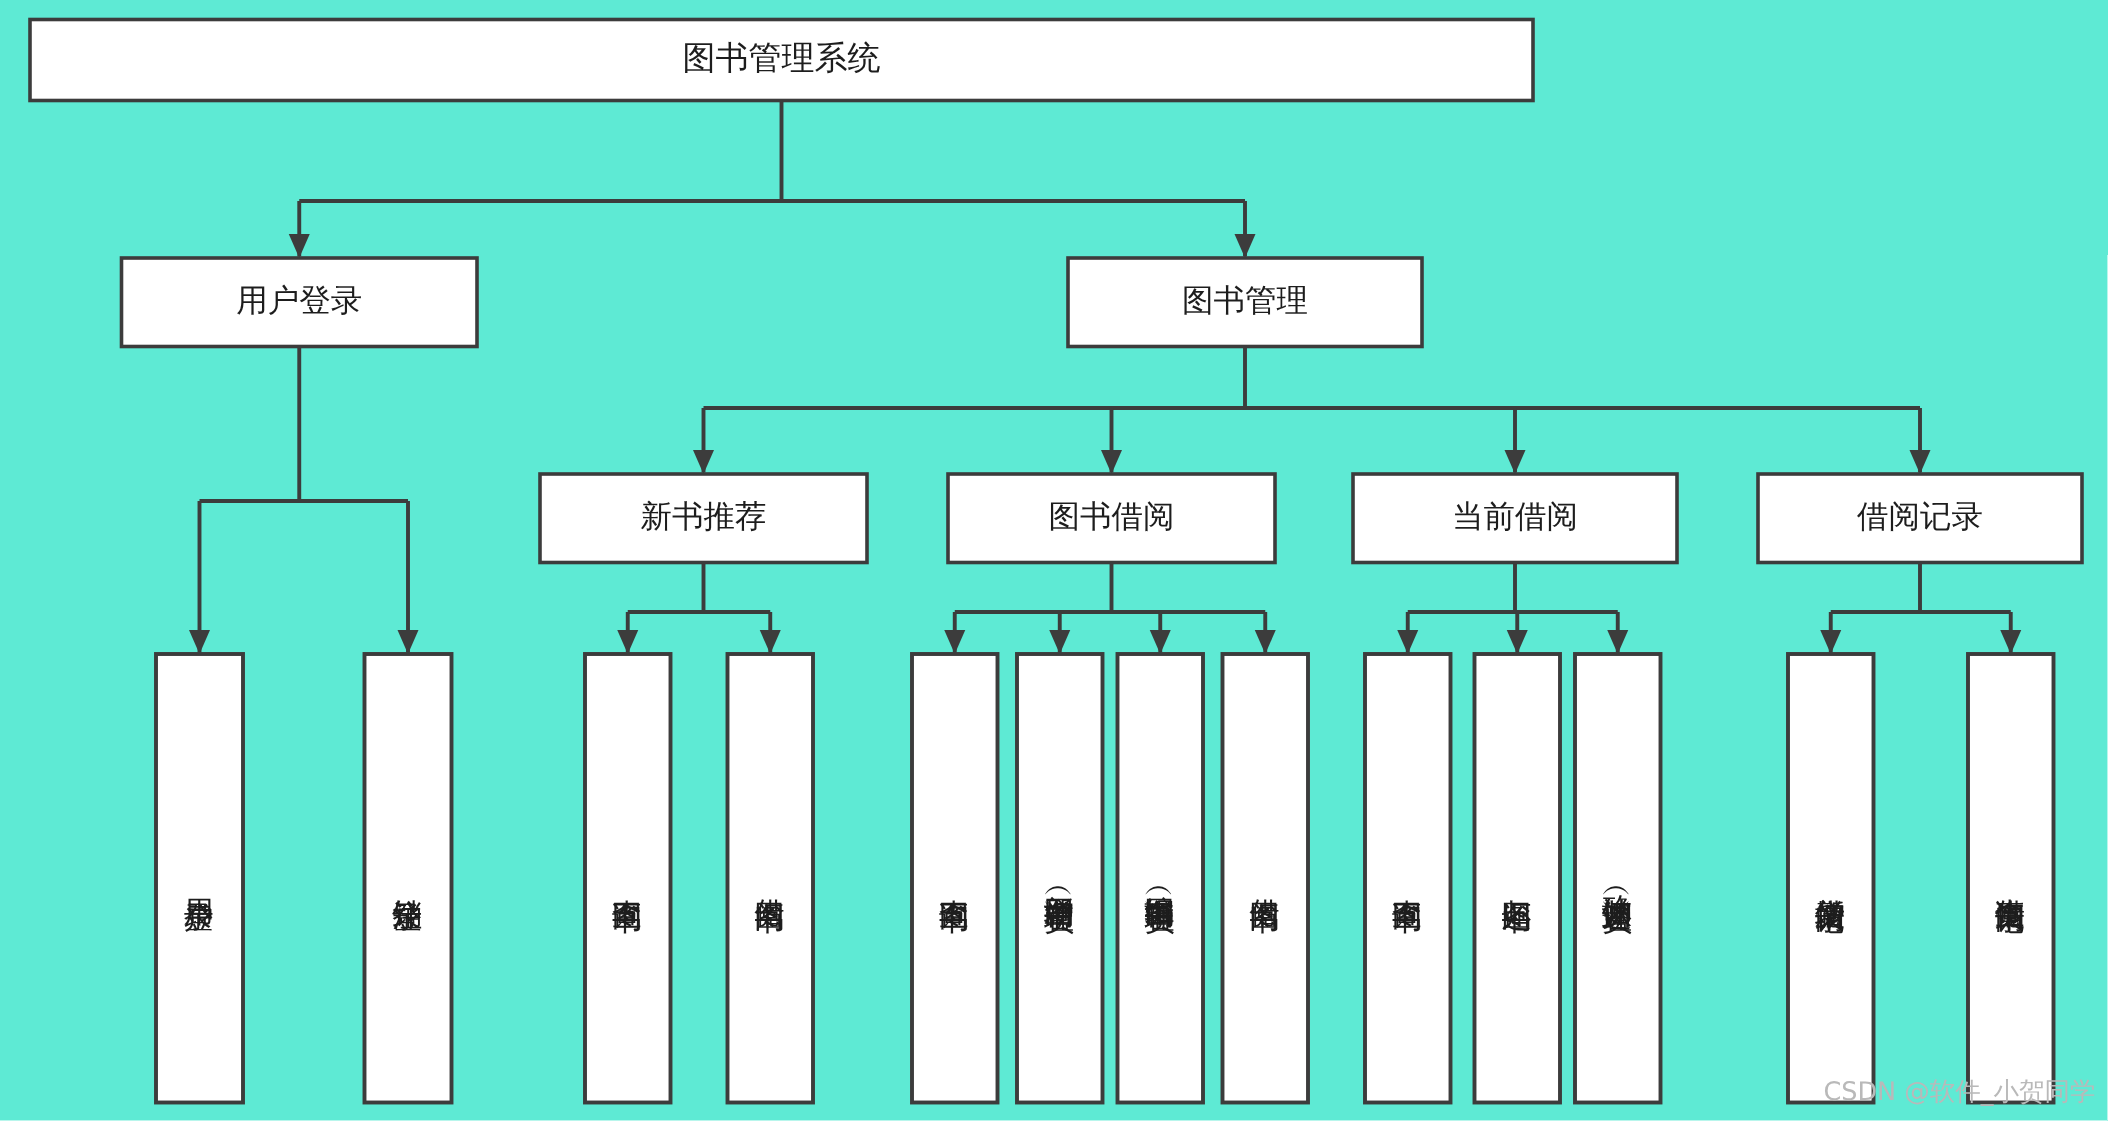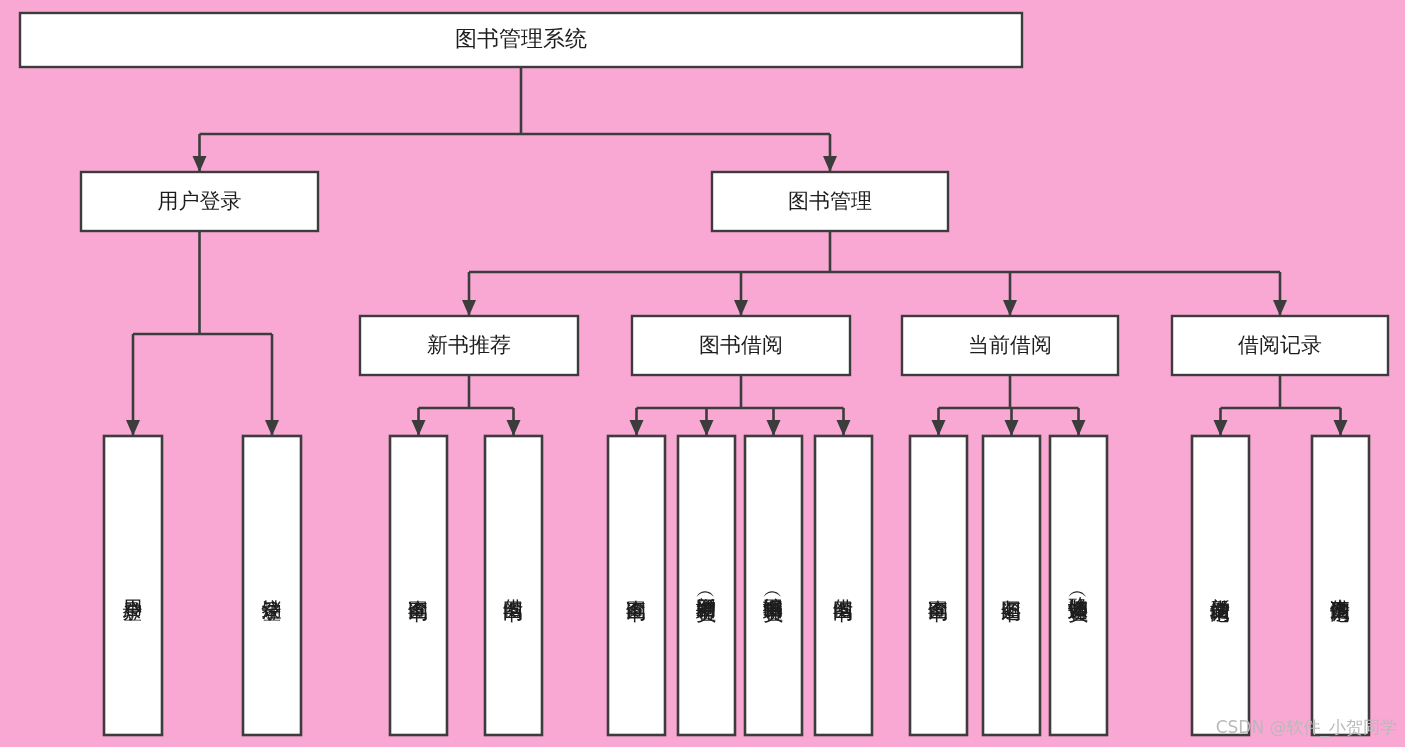--- a/index.html
+++ b/index.html
@@ -11,21 +11,21 @@
   body {
     width: 1405px;
     height: 747px;
     overflow: hidden;
     font-family: "DejaVu Sans", "Liberation Sans", sans-serif;
   }
   #diagram-root {
     position: relative;
     width: 1405px;
     height: 747px;
-    background: #f9a8d4;
+    background: #5eead4;
   }
   svg.diagram-canvas {
     position: absolute;
     left: 0;
     top: 0;
     width: 1405px;
     height: 747px;
     display: block;
   }
   .node-box {

